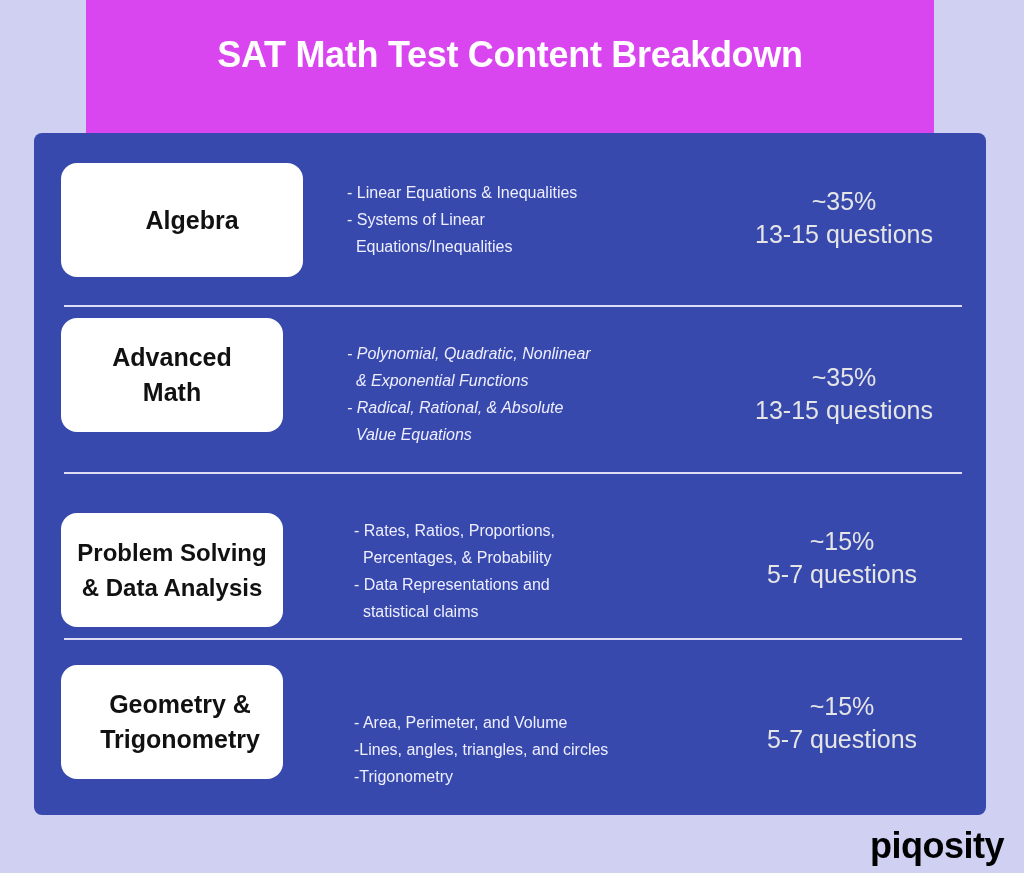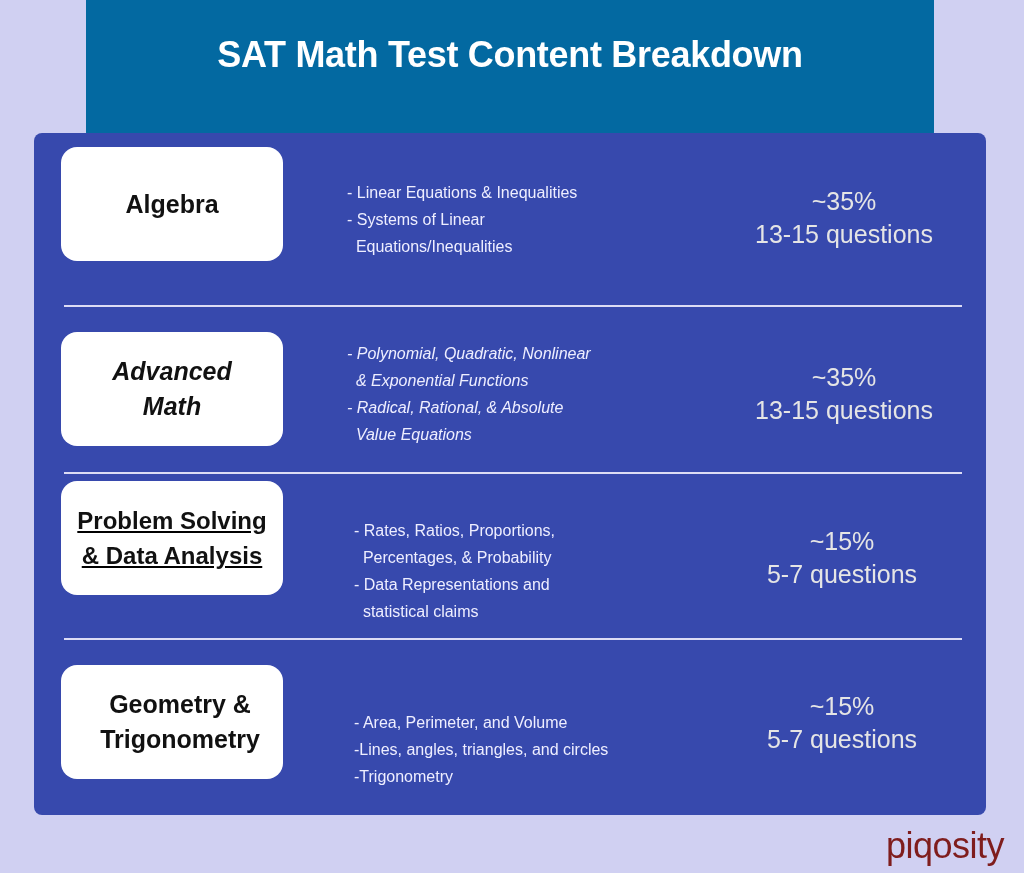--- a/index.html
+++ b/index.html
@@ -1,68 +1,68 @@
 <!DOCTYPE html>
 <html><head>
   <meta charset="utf-8">
   <style>
     html, body { margin:0; padding:0; }
     body { width:1024px; height:873px; background:#d0d0f2; position:relative; overflow:hidden; font-family:"Liberation Sans", sans-serif; }
-    .header { position:absolute; left:86px; top:0; width:848px; height:148px; background:#0369a1; border-radius:0 0 16px 16px; }
+    .header { position:absolute; left:86px; top:0; width:848px; height:148px; background:#d946ef; border-radius:0 0 16px 16px; }
     .title { position:absolute; left:0; right:0; top:34px; text-align:center; color:#fff; font-size:36px; font-weight:bold; letter-spacing:-0.3px; }
     .panel { position:absolute; left:34px; top:133px; width:952px; height:682px; background:#3749ad; border-radius:8px; }
     .row { position:absolute; left:0; width:952px; }
     .label-box { position:absolute; left:27px; width:222px; height:114px; background:#fff; border-radius:16px; display:flex; align-items:center; justify-content:center; text-align:center; }
     .label-text { color:#111; font-size:25px; font-weight:bold; line-height:35px; }
     .bullets { position:absolute; color:#eef; font-size:16px; line-height:27px; white-space:pre; }
     .stats { position:absolute; left:680px; width:260px; text-align:center; color:#e5e5e5; font-size:25px; line-height:33px; }
     .divider { position:absolute; left:30px; width:898px; height:2px; background:#dcdcf5; }
-    .brand { position:absolute; right:20px; bottom:6px; color:#7f1d1d; font-size:36px; font-weight:normal; letter-spacing:-0.5px; }
+    .brand { position:absolute; right:20px; bottom:6px; color:#000000; font-size:36px; font-weight:bold; letter-spacing:-0.5px; }
   </style>
 </head>
 <body>
 
 <div class="header">
   <div class="title">SAT Math Test Content Breakdown</div>
 </div>
 
 <div class="panel">
 
   <div class="row" style="top:0;">
-    <div class="label-box" style="top:14px;">
+    <div class="label-box" style="top:30px;padding-left:20px;">
       <span class="label-text">Algebra</span>
     </div>
     <div class="bullets" style="left:313px; top:46px;">- Linear Equations &amp; Inequalities
 - Systems of Linear
   Equations/Inequalities</div>
     <div class="stats" style="top:52px;">
       <div>~35%</div>
       <div>13-15 questions</div>
     </div>
   </div>
   <div class="divider" style="top:172px;"></div>
 
   <div class="row" style="top:0;">
-    <div class="label-box" style="top:199px;font-style:italic;">
+    <div class="label-box" style="top:185px;">
       <span class="label-text" style="white-space:pre;">Advanced
 Math</span>
     </div>
     <div class="bullets" style="left:313px; top:207px;font-style:italic;">- Polynomial, Quadratic, Nonlinear
   &amp; Exponential Functions
 - Radical, Rational, &amp; Absolute
   Value Equations</div>
     <div class="stats" style="top:228px;">
       <div>~35%</div>
       <div>13-15 questions</div>
     </div>
   </div>
   <div class="divider" style="top:339px;"></div>
 
   <div class="row" style="top:0;">
-    <div class="label-box" style="top:348px;text-decoration:underline;">
+    <div class="label-box" style="top:380px;">
       <span class="label-text" style="white-space:pre; font-size:24px;">Problem Solving
 &amp; Data Analysis</span>
     </div>
     <div class="bullets" style="left:320px; top:384px;">- Rates, Ratios, Proportions,
   Percentages, &amp; Probability
 - Data Representations and
   statistical claims</div>
     <div class="stats" style="top:392px; left:678px;">
       <div>~15%</div>
       <div>5-7 questions</div>

